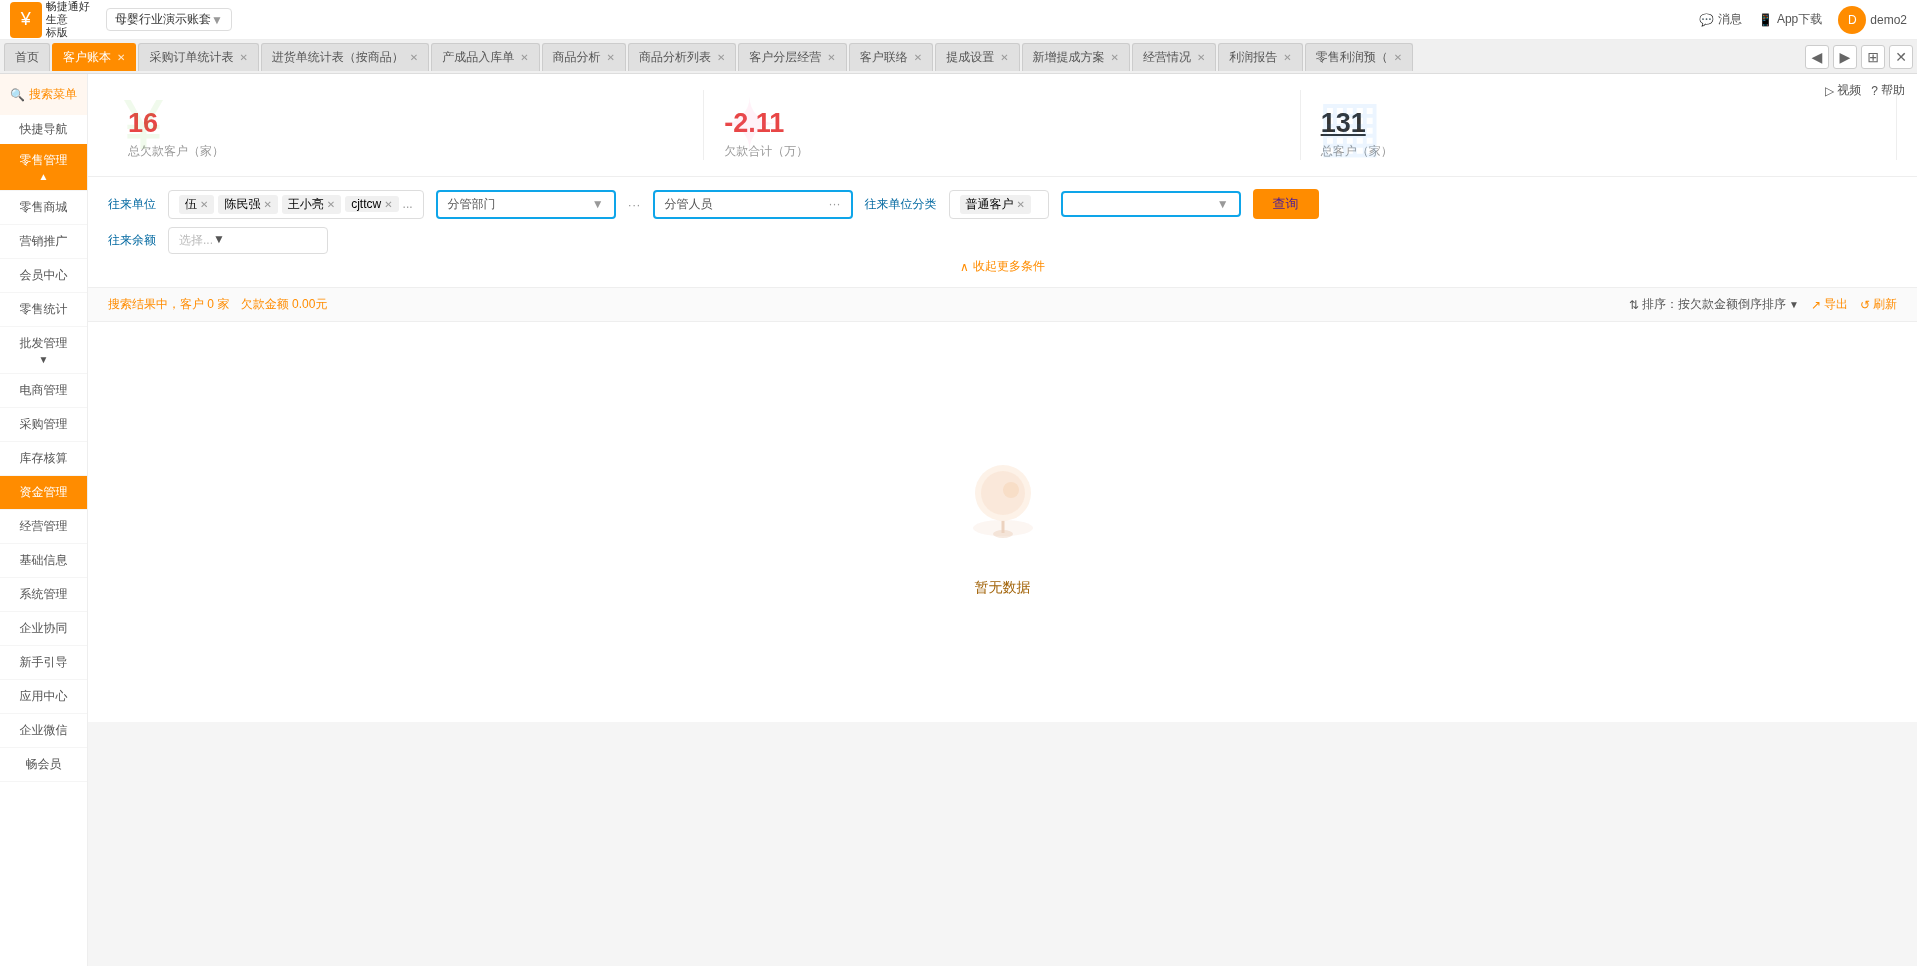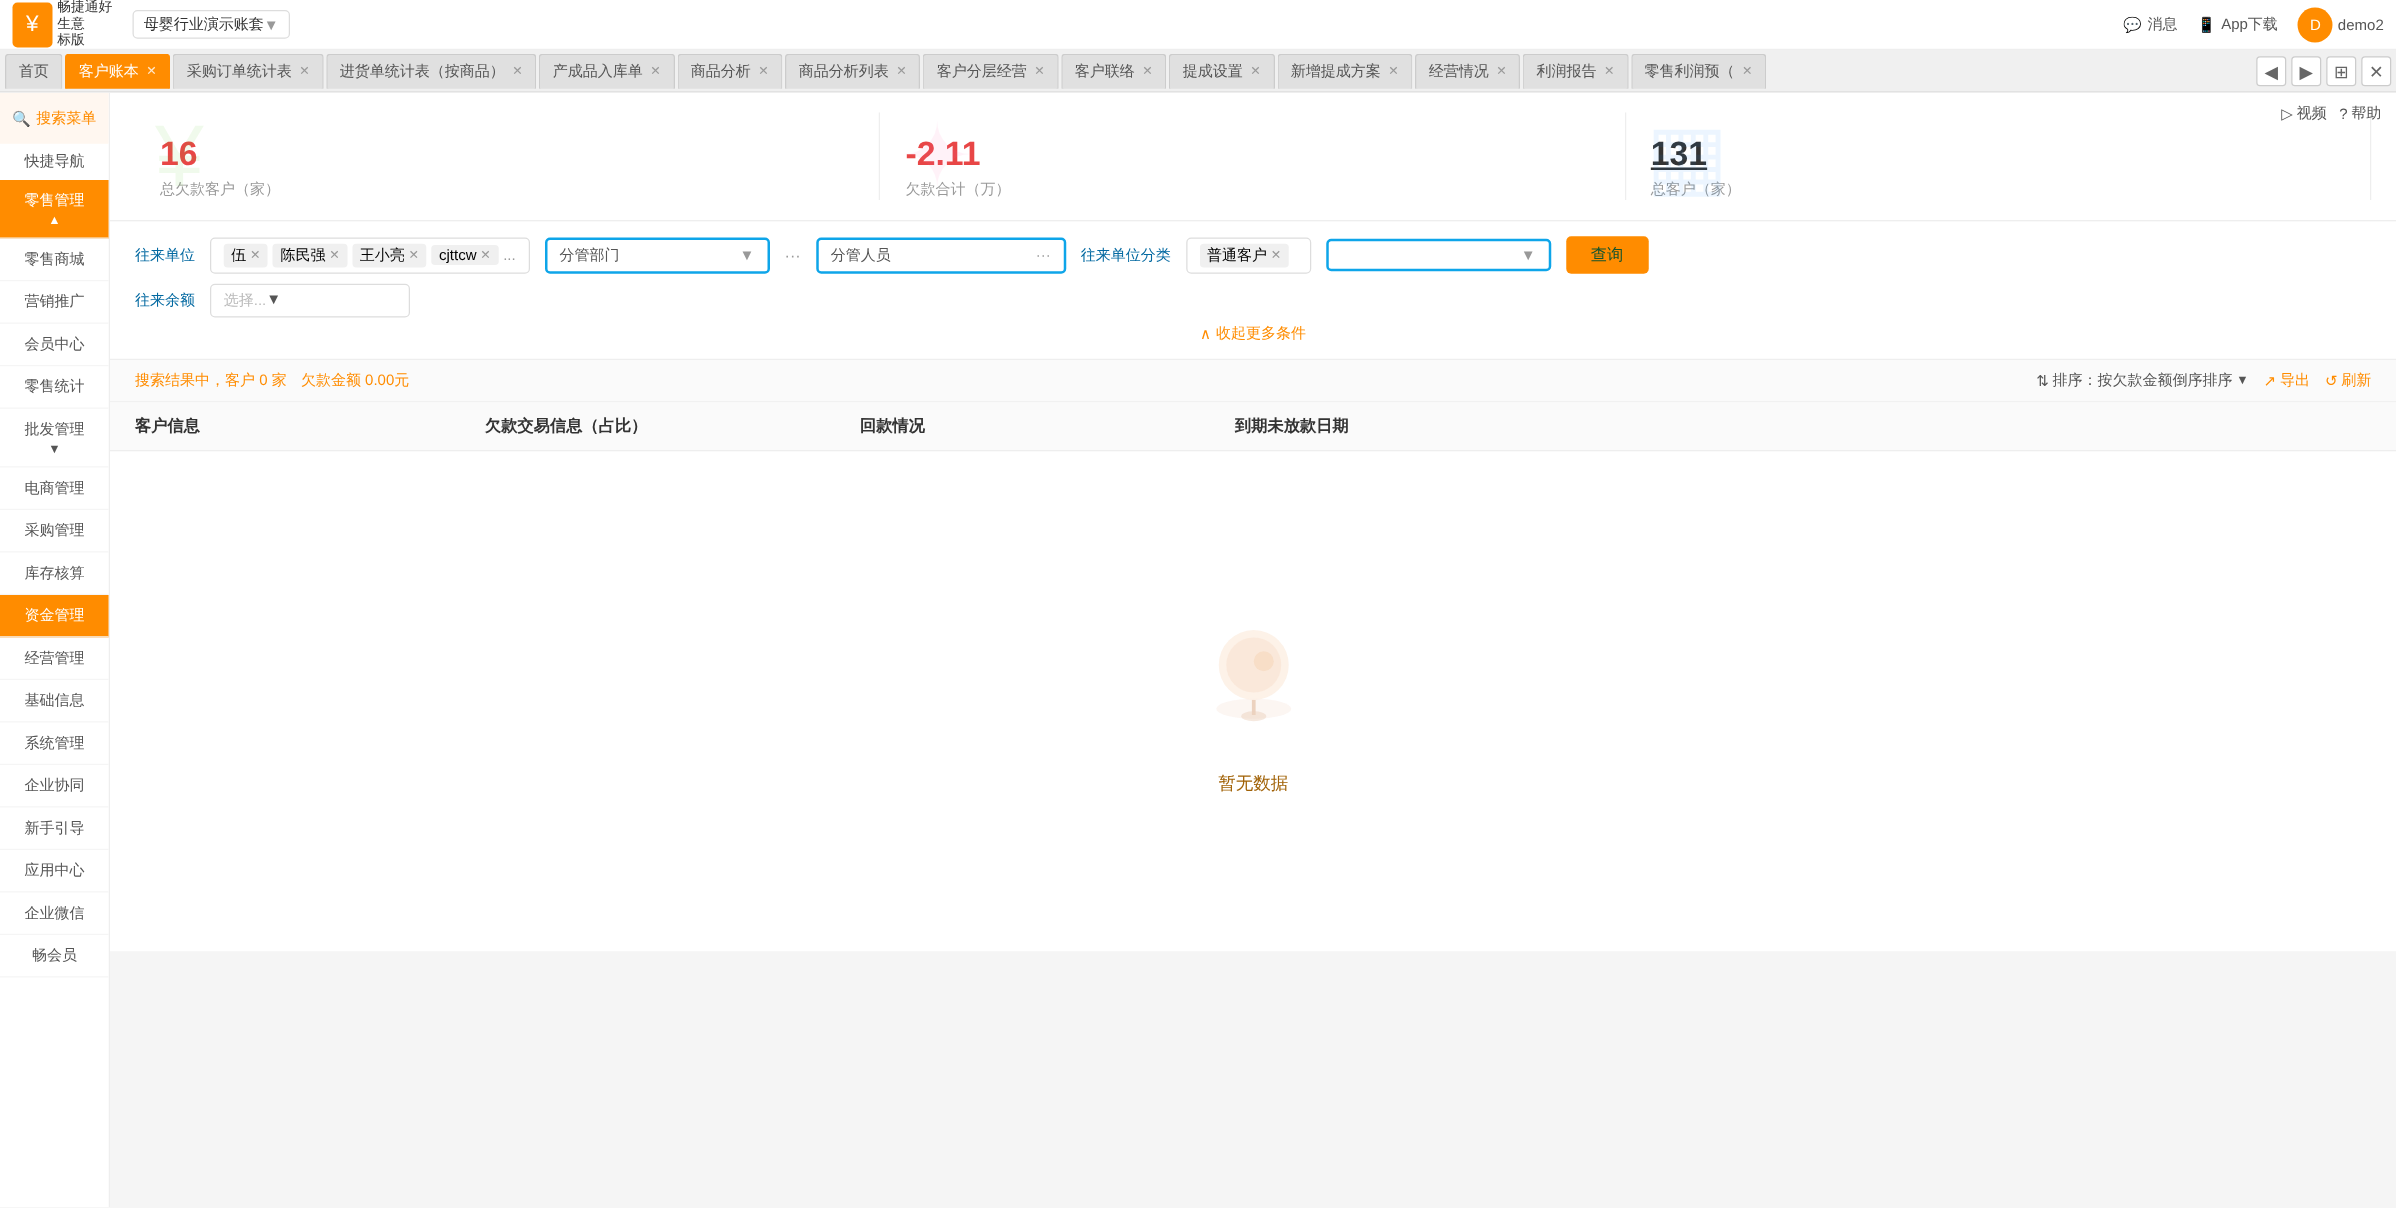--- a/index.html
+++ b/index.html
@@ -61,21 +61,21 @@
     .filter-row { display: flex; align-items: center; gap: 12px; flex-wrap: wrap; margin-bottom: 8px; }
     .filter-label { color: #0369a1; font-size: 12px; white-space: nowrap; }
     .filter-more { color: #999; cursor: pointer; font-size: 12px; }
     .filter-dropdown { display: flex; align-items: center; border: 2px solid #0ea5e9; border-radius: 4px; padding: 4px 10px; min-width: 180px; cursor: pointer; font-size: 12px; color: #555; }
     .filter-dropdown .arrow { margin-left: auto; color: #999; }
     .filter-select { display: flex; align-items: flex-start; border: 1px solid #ddd; border-radius: 4px; padding: 4px 10px; min-width: 160px; cursor: pointer; font-size: 12px; color: #555; }
     .filter-input-tag { display: flex; align-items: center; border: 1px solid #ddd; border-radius: 4px; padding: 4px 10px; font-size: 12px; min-width: 100px; }
     .tag-chip { background: #f0f0f0; border-radius: 3px; padding: 1px 6px; margin-right: 4px; display: flex; align-items: center; font-size: 12px; }
     .tag-chip .x { margin-left: 3px; color: #999; cursor: pointer; font-size: 10px; }
     .collapse-btn { display: flex; align-items: center; justify-content: center; gap: 4px; color: #ff8c00; font-size: 12px; cursor: pointer; margin-top: 4px; width: 100%; }
-    .query-btn { background: #ff8c00; color: #14532d; border: none; border-radius: 4px; padding: 6px 20px; font-size: 13px; cursor: pointer; }
+    .query-btn { background: #ff8c00; color: #4c1d95; border: none; border-radius: 4px; padding: 6px 20px; font-size: 13px; cursor: pointer; }
     .filter-row-2 { display: flex; align-items: center; gap: 12px; }
 
     
     .results-bar { display: flex; align-items: center; padding: 8px 20px; background: #fafafa; border-bottom: 1px solid #eee; }
     .results-info { font-size: 12px; color: #555; flex: 1; }
     .results-info span { color: #ff8c00; }
     .results-actions { display: flex; align-items: center; gap: 12px; font-size: 12px; color: #555; }
     .sort-btn { display: flex; align-items: center; gap: 3px; cursor: pointer; }
     .action-link { display: flex; align-items: center; gap: 3px; cursor: pointer; color: #ff8c00; }
 
@@ -372,26 +372,20 @@
           <span>导出</span>
         </div>
         <div class="action-link">
           <span>↺</span>
           <span>刷新</span>
         </div>
       </div>
     </div>
 
     <div class="table-area">
-      <div class="table-header">
-        <div>客户信息</div>
-        <div>欠款交易信息（占比）</div>
-        <div>回款情况</div>
-        <div>到期未放款日期</div>
-      </div>
       <div class="table-body">
         <div class="empty-state">
           <div class="empty-icon">
             <svg width="100" height="100" viewBox="0 0 100 100">
               <ellipse cx="50" cy="80" rx="30" ry="8" fill="#f0d0c0" opacity="0.5"></ellipse>
               <circle cx="50" cy="45" r="28" fill="#f5c8a0" opacity="0.6"></circle>
               <circle cx="50" cy="45" r="22" fill="#f0b080" opacity="0.5"></circle>
               <circle cx="58" cy="42" r="8" fill="#e8a060" opacity="0.7"></circle>
               <line x1="50" y1="73" x2="50" y2="85" stroke="#d09060" stroke-width="3"></line>
               <ellipse cx="50" cy="86" rx="10" ry="4" fill="#d09060" opacity="0.5"></ellipse>

